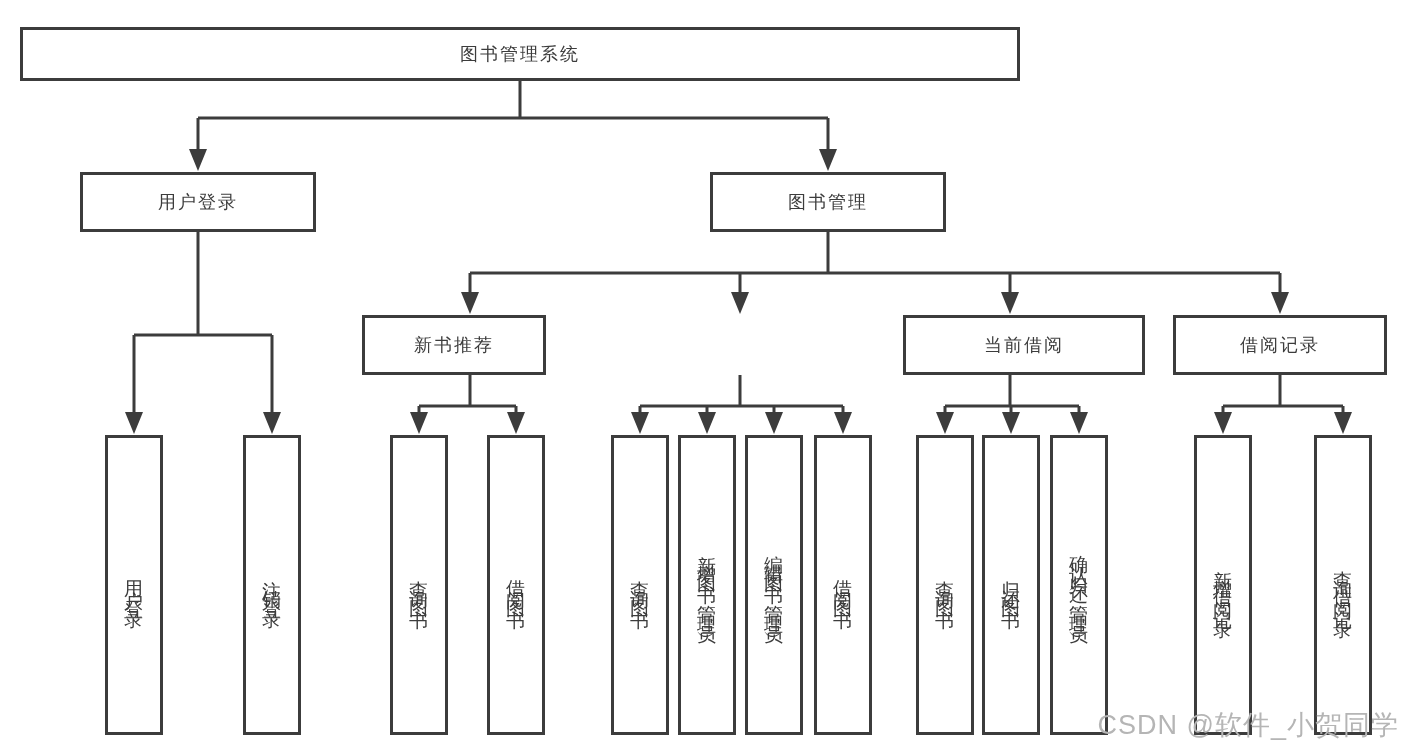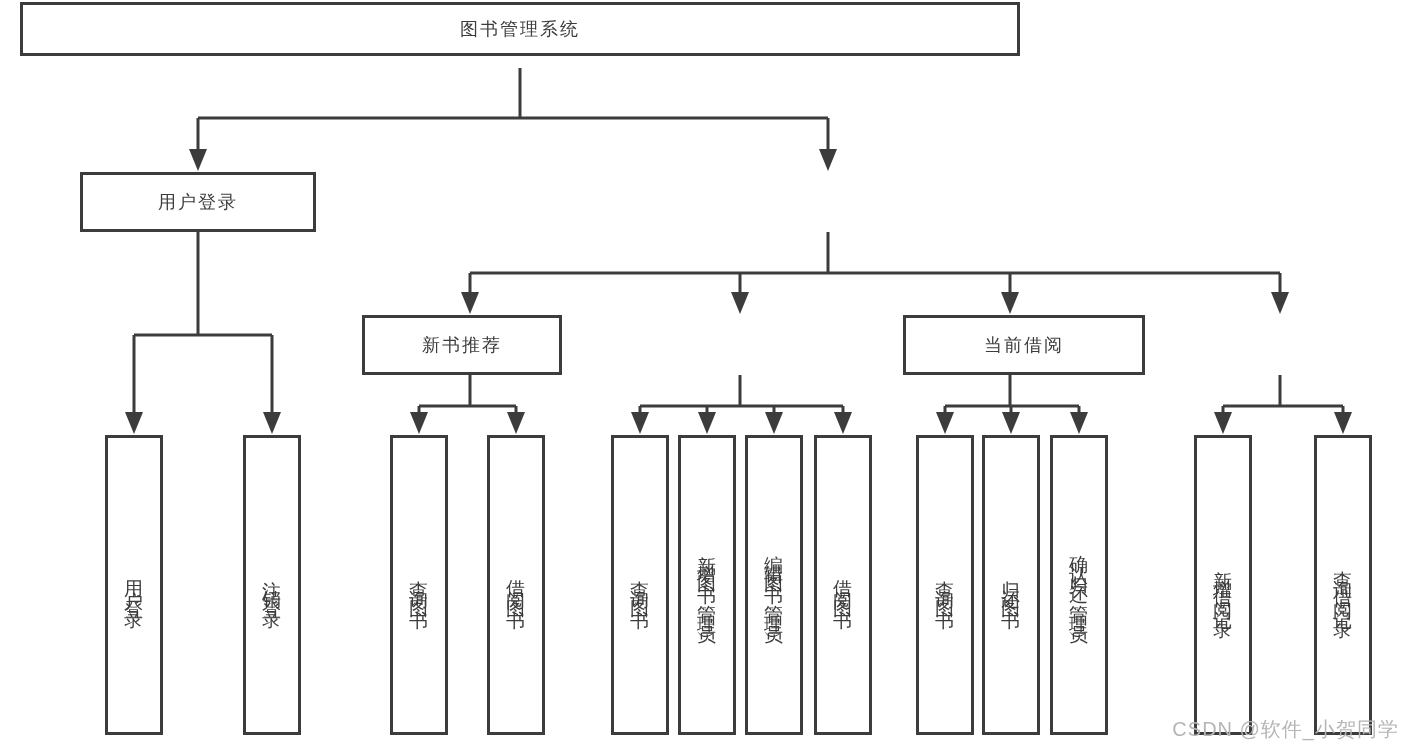--- a/index.html
+++ b/index.html
@@ -24,24 +24,24 @@
     background: #ffffff;
     display: flex;
     align-items: center;
     justify-content: center;
   }
   .hnode {
     font-size: 18px;
     letter-spacing: 2px;
     white-space: nowrap;
   }
-  .root-node  { left: 20px;  top: 2px;  width: 1000px; height: 54px; }
+  .root-node  { left: 20px;  top: 27px;  width: 1000px; height: 54px; }
   .user-node  { left: 80px;  top: 172px; width: 236px;  height: 60px; }
   .mgmt-node  { left: 710px; top: 172px; width: 236px;  height: 60px; }
-  .g1-node    { left: 362px; top: 315px; width: 200px;  height: 60px; }
+  .g1-node    { left: 362px; top: 315px; width: 184px;  height: 60px; }
   .g2-node    { left: 633px; top: 315px; width: 215px;  height: 60px; }
   .g3-node    { left: 903px; top: 315px; width: 242px;  height: 60px; }
   .g4-node    { left: 1173px; top: 315px; width: 214px; height: 60px; }
   .leaf {
     top: 435px;
     width: 58px;
     height: 300px;
   }
   .leaf .vlabel {
     writing-mode: vertical-rl;
@@ -67,21 +67,21 @@
   .connector-path {
     fill: none;
     stroke: #3c3c3c;
     stroke-width: 3;
   }
   .arrowhead { fill: #3c3c3c; stroke: none; }
   #watermark {
     position: absolute;
     right: 6px;
     bottom: 4px;
-    font-size: 20px;
+    font-size: 27px;
     letter-spacing: 1px;
     color: #b5b5b5;
     white-space: nowrap;
     z-index: 5;
   }
 </style>
 </head>
 <body>
 
 <div id="canvas">
@@ -122,26 +122,32 @@
     <polygon class="arrowhead" points="1334,412 1352,412 1343,434"></polygon>
   </svg>
 
   <div class="node hnode root-node">
     <span>图书管理系统</span>
   </div>
 
   <div class="node hnode user-node">
     <span>用户登录</span>
   </div>
+  <div class="node hnode mgmt-node">
+    <span>图书管理</span>
+  </div>
 
   <div class="node hnode g1-node">
     <span>新书推荐</span>
   </div>
   <div class="node hnode g3-node">
     <span>当前借阅</span>
+  </div>
+  <div class="node hnode g4-node">
+    <span>借阅记录</span>
   </div>
 
   <div class="node leaf leaf-u1">
     <span class="vlabel">用户登录</span>
   </div>
   <div class="node leaf leaf-u2">
     <span class="vlabel">注销登录</span>
   </div>
 
   <div class="node leaf leaf-n1">

